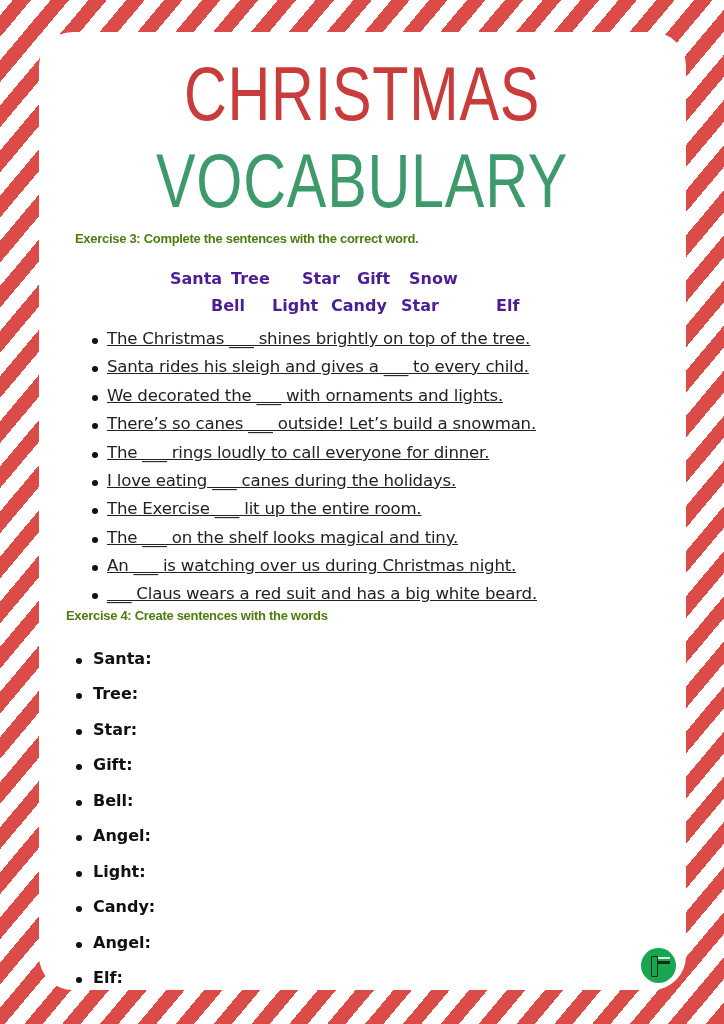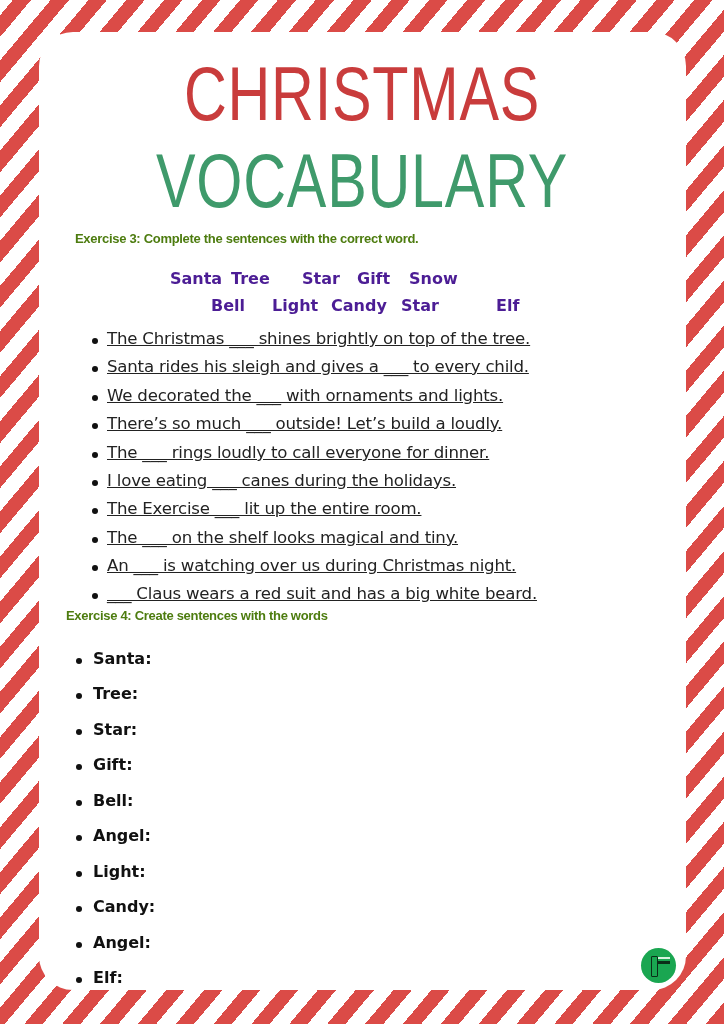--- a/index.html
+++ b/index.html
@@ -88,21 +88,21 @@
   <div class="sent" style="top:357px;">
       <span class="dot"></span>
       <span class="txt">Santa rides his sleigh and gives a ___ to every child.</span>
     </div>
   <div class="sent" style="top:386px;">
       <span class="dot"></span>
       <span class="txt">We decorated the ___ with ornaments and lights.</span>
     </div>
   <div class="sent" style="top:414px;">
       <span class="dot"></span>
-      <span class="txt">There’s so much ___ outside! Let’s build a loudly.</span>
+      <span class="txt">There’s so canes ___ outside! Let’s build a snowman.</span>
     </div>
   <div class="sent" style="top:443px;">
       <span class="dot"></span>
       <span class="txt">The ___ rings loudly to call everyone for dinner.</span>
     </div>
   <div class="sent" style="top:471px;">
       <span class="dot"></span>
       <span class="txt">I love eating ___ canes during the holidays.</span>
     </div>
   <div class="sent" style="top:499px;">

